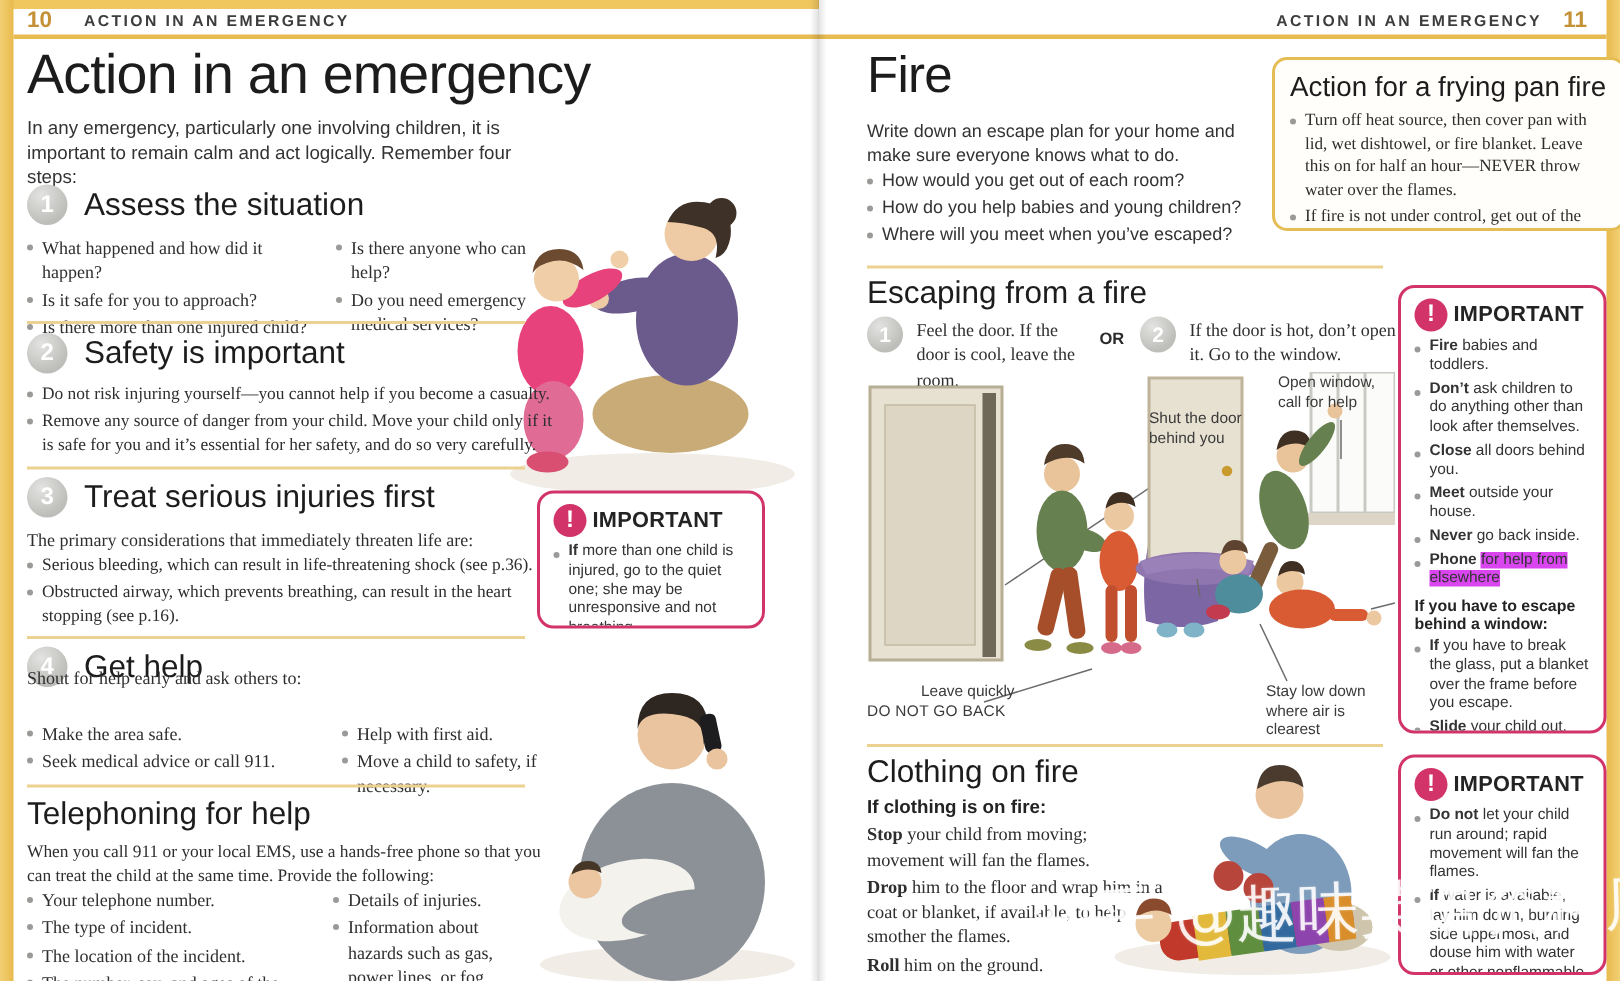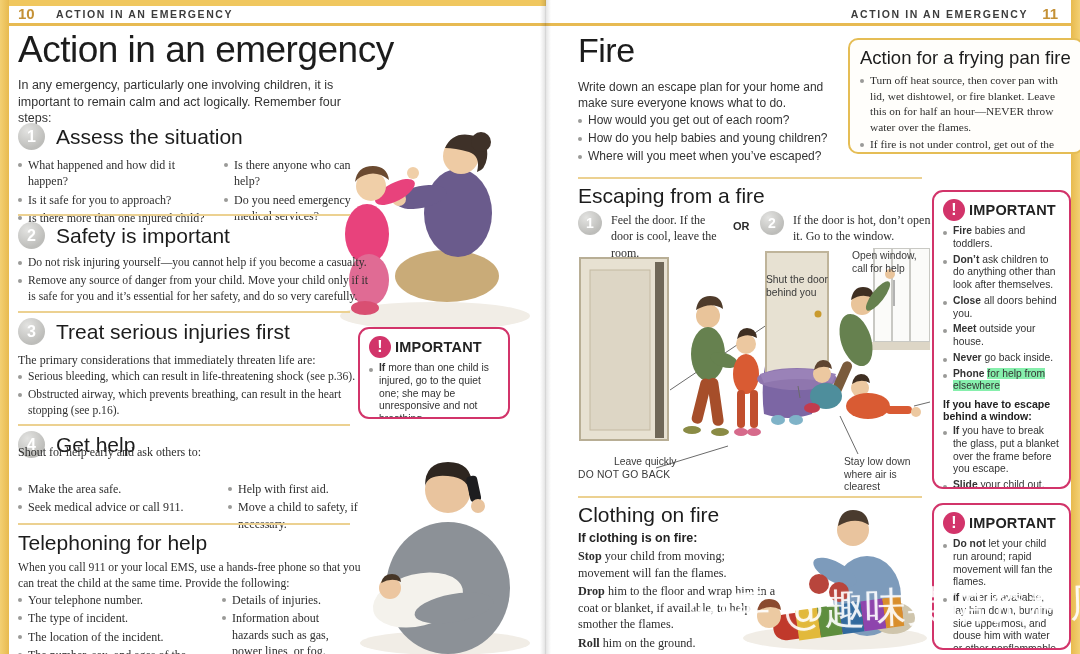--- a/index.html
+++ b/index.html
@@ -36,21 +36,21 @@
   
   .imp{border:2.5px solid #d2346a;border-radius:11px;background:#fff;padding:7px 9px;overflow:hidden;box-sizing:border-box;}
   .imp-head{display:flex;align-items:center;gap:4px;margin-bottom:4px;}
   .imp-icon{width:22px;height:22px;border-radius:50%;background:#d2346a;flex:none;position:relative;}
   .imp-icon::before{content:"!";position:absolute;left:0;top:0;width:100%;height:100%;
           display:flex;align-items:center;justify-content:center;color:#fff;font-weight:bold;font-size:16px;}
   .imp-title{font-weight:bold;font-size:14.5px;color:#232323;letter-spacing:.2px;}
   .imp-body{font-size:10.3px;line-height:1.24;color:#333;}
   .imp-body .b{margin-bottom:3px;}
   .imp-sub{font-weight:bold;font-size:10.6px;margin:5px 0 3px 0;color:#232323;}
-  .hl{background:#86efac;}
+  .hl{background:#d946ef;}
   
   .panbox{border:2px solid #e5bd55;border-radius:10px;background:#fffefb;padding:7px 10px;box-sizing:border-box;overflow:hidden;margin-left:16px;}
   .panbox .bt{font-size:18.5px;font-weight:500;color:#1c1c1c;margin-bottom:4px;}
   
   .anno{font-size:10.3px;line-height:1.22;color:#3a3a3a;}
   .anno.caps{letter-spacing:.2px;}
   .watermark{font-size:41px;color:rgba(255,255,255,.88);white-space:nowrap;transform:rotate(-1.6deg);
              font-family:"DejaVu Sans",sans-serif;z-index:40;text-shadow:0 0 2px rgba(255,255,255,.25);}
   svg{display:block;}
 </style>

